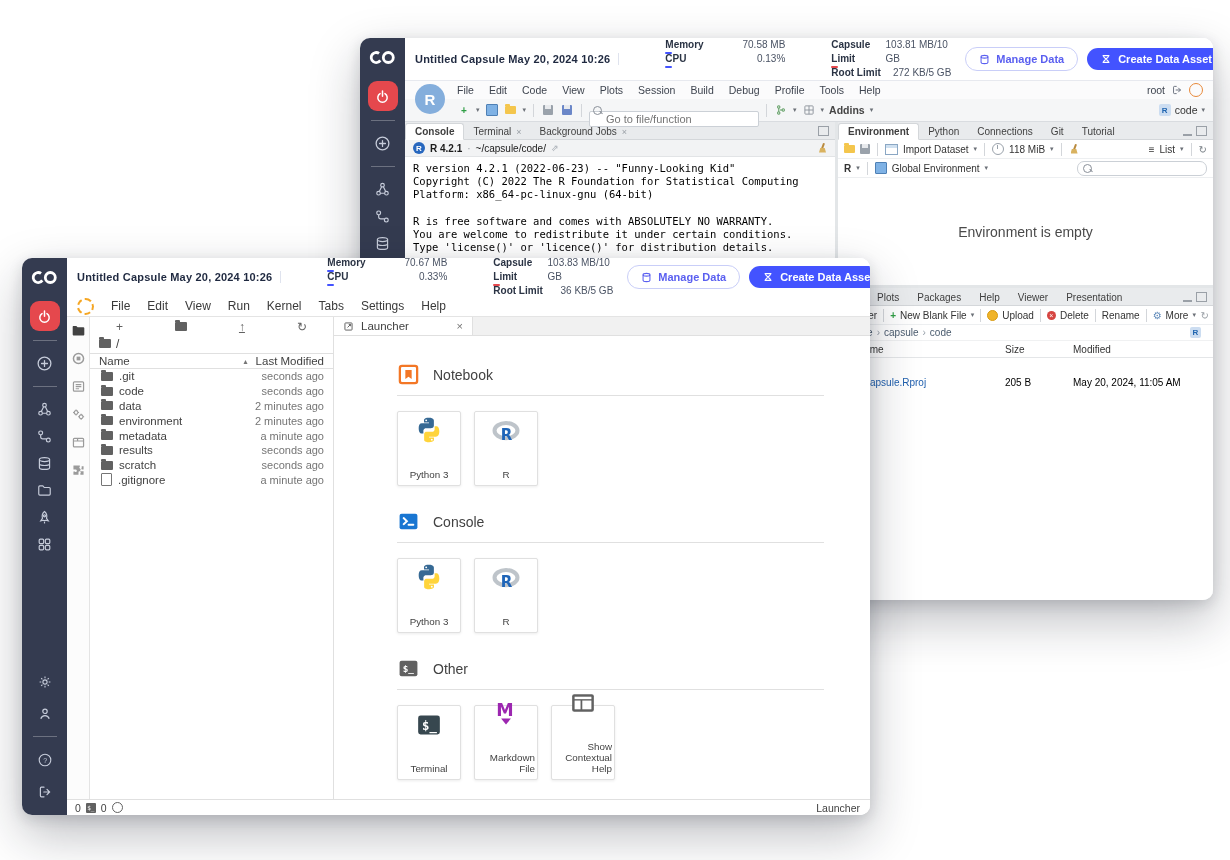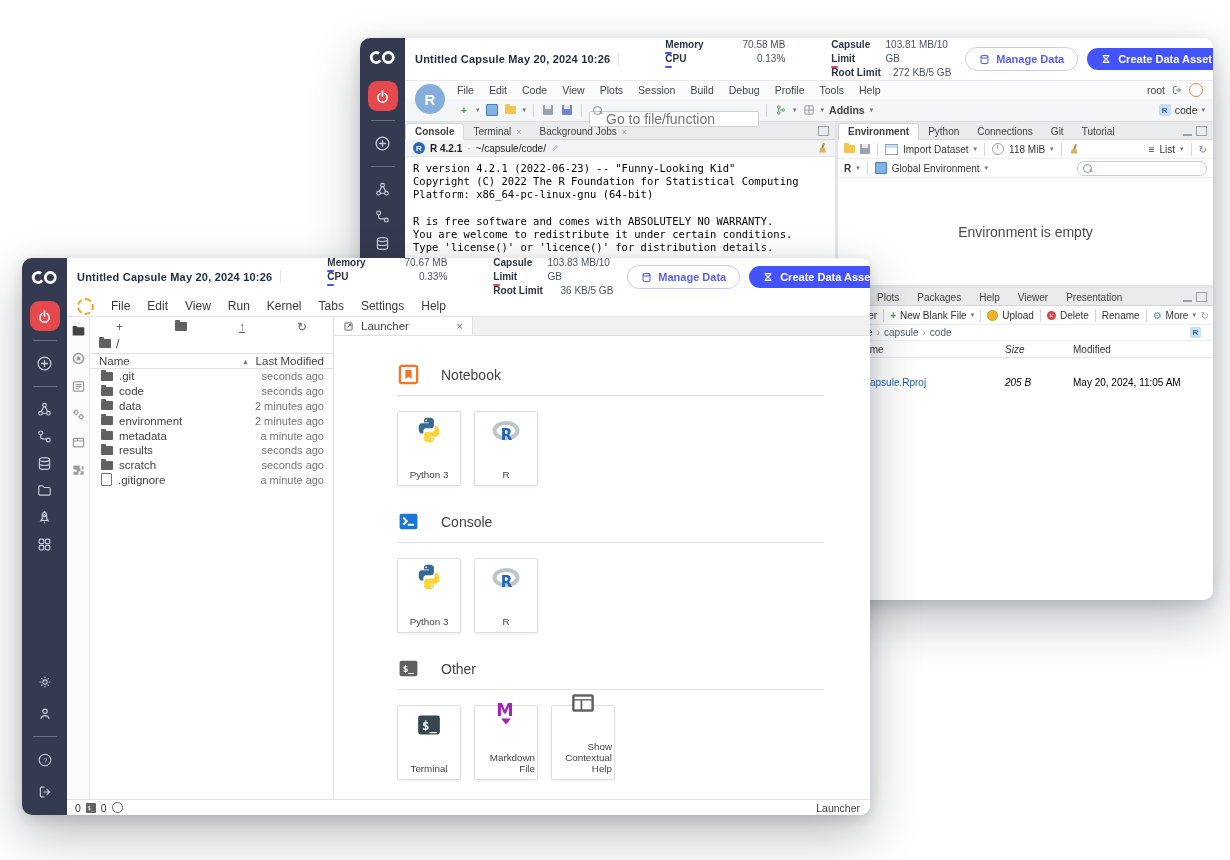--- a/index.html
+++ b/index.html
@@ -45,21 +45,21 @@
   .rs-menurow{height:18px;display:flex;align-items:center;gap:15px;padding-left:52px;font-size:10.5px;
               color:#3F4550;background:#FBFBFC;}
   .rs-menurow .mitem{cursor:default;}
   .rs-user{margin-left:auto;display:flex;align-items:center;gap:6px;padding-right:10px;color:#3F4550;}
   .rs-sess{width:12px;height:12px;border-radius:50%;border:1.5px solid #E8893A;display:inline-block;}
   .rs-toolbar{height:22px;display:flex;align-items:center;gap:5px;padding-left:52px;background:#F5F6F7;
               border-bottom:1px solid #D9DCE0;font-size:10.5px;color:#444;}
   .tb-sep{width:1px;height:13px;background:#D3D6DA;margin:0 2px;}
   .tb-ico{display:inline-flex;align-items:center;justify-content:center;width:14px;height:14px;font-size:10px;}
   .caret{font-size:7px;color:#6b7077;}
-  .goto{width:148px;height:14px;border:1px solid #CBD0D6;border-radius:2px;background:#fff;font-size:14px;
+  .goto{width:148px;height:14px;border:1px solid #CBD0D6;border-radius:2px;background:#fff;font-size:11px;
         padding:0 4px 0 16px;color:#555;font-family:inherit;outline:none;margin-top:18px;}
   .goto-wrap{position:relative;display:flex;align-items:center;}
   .mag{position:absolute;left:4px;width:7px;height:7px;border:1.2px solid #8a9099;border-radius:50%;}
   .mag::after{content:"";position:absolute;left:5px;top:5px;width:4px;height:1.2px;background:#8a9099;transform:rotate(45deg);}
   .rs-project{margin-left:auto;display:flex;align-items:center;gap:4px;padding-right:8px;color:#333;}
   .rproj-badge{width:12px;height:12px;border-radius:2px;background:#CCDDF1;color:#2166B0;font-size:8px;font-weight:700;
                display:inline-flex;align-items:center;justify-content:center;}
   .rs-body{flex:1;display:flex;min-height:0;background:#E3E6E8;}
   .rs-left{width:430px;flex-shrink:0;background:#fff;display:flex;flex-direction:column;margin-right:3px;}
   .pane-tabs{height:17px;background:#E9EBED;display:flex;align-items:flex-end;font-size:10px;color:#3F3F3F;
@@ -86,21 +86,21 @@
   .env-search{width:112px;height:13px;border:1px solid #CBD0D6;border-radius:7px;background:#fff;
               margin-left:auto;position:relative;display:flex;align-items:center;padding-left:16px;font-size:9px;color:#777;}
   .rs-files{flex:1;background:#fff;display:flex;flex-direction:column;min-height:0;}
   .f-tb{height:18px;display:flex;align-items:center;gap:4px;padding:0 4px;font-size:10px;color:#333;
         border-bottom:1px solid #EDEFF1;flex-shrink:0;white-space:nowrap;}
   .crumb{height:15px;display:flex;align-items:center;gap:4px;padding:0 8px;font-size:10px;color:#4A5B6E;flex-shrink:0;}
   .crumb .sep{color:#98A1AB;}
   .fcols,.frow{display:flex;align-items:center;padding:0 8px;font-size:10px;height:16px;flex-shrink:0;}
   .fcols{border-bottom:1px solid #E4E6E8;border-top:1px solid #F0F1F2;color:#333;}
   .fc-name{flex:1;display:flex;gap:4px;align-items:center;}
-  .fc-size{width:68px;font-style:italic;}
+  .fc-size{width:68px;}
   .fc-mod{width:132px;}
   .flink{color:#1F5FAE;}
   .dot-green{color:#2E9E44;font-size:10px;}
   .ricon-file{width:11px;height:11px;border-radius:2px;background:#CCDDF1;color:#2166B0;font-size:8px;font-weight:700;
               display:inline-flex;align-items:center;justify-content:center;margin-right:4px;}
   .g-plus{color:#2E9E44;font-weight:700;}
   .y-dot{width:9px;height:9px;border-radius:50%;background:#F0B429;display:inline-block;border:1px solid #D89B12;}
   .r-dot{width:9px;height:9px;border-radius:50%;background:#D64541;display:inline-block;color:#fff;font-size:7px;line-height:9px;text-align:center;}
   .gear-dot{color:#5B87B8;font-size:10px;}
   .mini-folder{width:11px;height:8px;background:#F4C64D;border-radius:1px;position:relative;display:inline-block;}
@@ -139,21 +139,21 @@
   .jl-row .rname{flex:1;overflow:hidden;white-space:nowrap;}
   .jl-row .rmod{color:#757575;font-size:11px;white-space:nowrap;text-align:right;}
   .jl-launcher{flex:1;display:flex;flex-direction:column;min-width:0;background:#fff;}
   .jl-tabbar{height:18px;background:#F1F1F1;display:flex;border-bottom:1px solid #E0E0E0;flex-shrink:0;}
   .jl-tab{background:#fff;border-right:1px solid #E0E0E0;display:flex;align-items:center;gap:7px;
           padding:0 9px;font-size:11.5px;color:#424242;width:120px;}
   .jl-tab .x{margin-left:auto;color:#757575;font-size:11px;}
   .jl-launch-content{flex:1;padding:27px 46px 0 63px;overflow:hidden;}
   .lsec{margin-bottom:24px;}
   .sec-head{display:flex;align-items:center;gap:13px;}
-  .sec-title{font-size:14px;color:#424242;margin-left:8px;}
+  .sec-title{font-size:14px;color:#424242;}
   .sec-rule{border:none;border-top:1px solid #E0E0E0;margin:9px 0 15px;}
   .cards{display:flex;gap:13px;}
   .card{width:58px;height:62px;background:#fff;border:1px solid #E0E0E0;border-radius:2px;
         box-shadow:0 1px 3px rgba(0,0,0,.08);display:flex;flex-direction:column;align-items:center;
         justify-content:flex-end;padding:6px 2px 5px;cursor:pointer;}
   .card-icon{flex:1;display:flex;align-items:center;justify-content:center;}
   .card-label{font-size:9.8px;color:#424242;text-align:right;line-height:11px;margin-top:24px;}
   .jl-status{height:15px;border-top:1px solid #E0E0E0;display:flex;align-items:center;padding:0 10px 0 8px;
              font-size:10.5px;color:#424242;flex-shrink:0;background:#fff;}
   .jl-status .grp{display:flex;align-items:center;gap:5px;}

